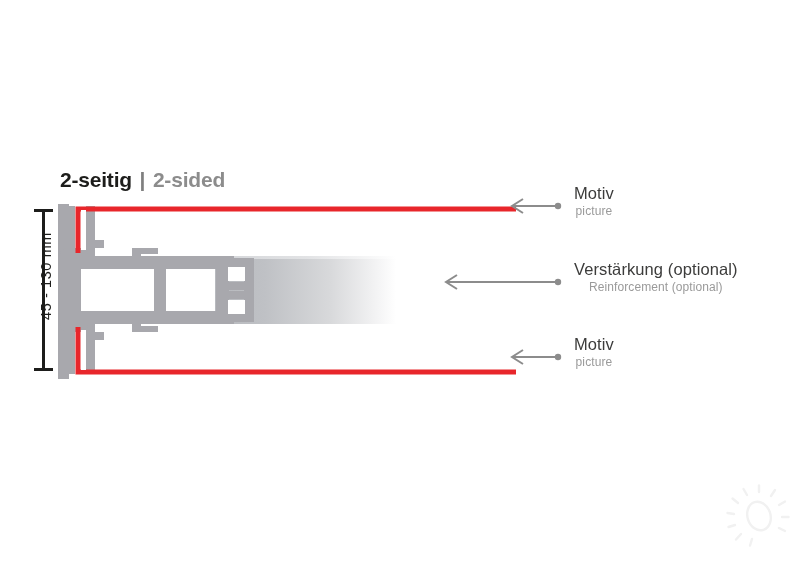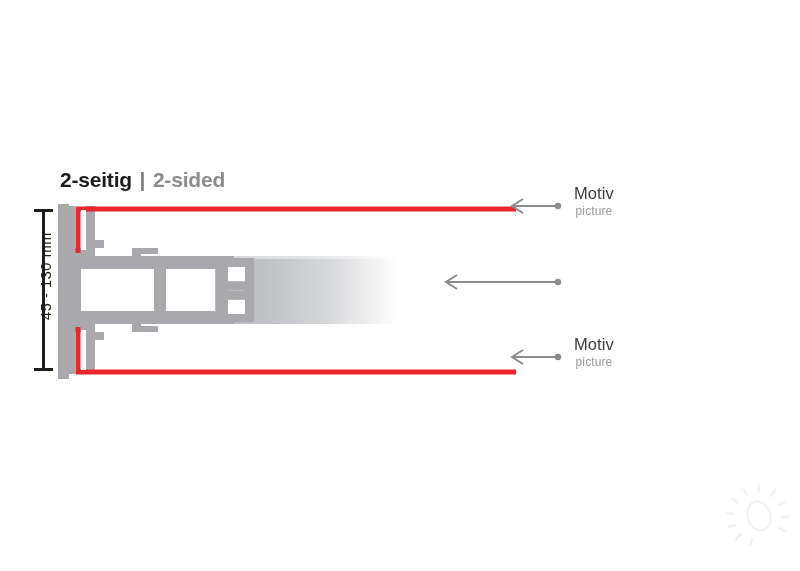--- a/index.html
+++ b/index.html
@@ -238,20 +238,22 @@
     </div>
   </div>
 
   <div class="callout" id="callout-reinforcement">
     <svg class="callout-arrow" width="126" height="20" viewBox="0 0 126 20">
       <path d="M17,3 L6,10 L17,17" fill="none" stroke="#8c8c8c" stroke-width="2"></path>
       <line x1="6" y1="10" x2="116" y2="10" stroke="#8c8c8c" stroke-width="2"></line>
       <circle cx="118" cy="10" r="3.2" fill="#8c8c8c"></circle>
     </svg>
     <div class="callout-text">
+      <div class="callout-de">Verstärkung  (optional)</div>
+      <div class="callout-en">Reinforcement (optional)</div>
     </div>
   </div>
 
   <div class="callout" id="callout-motiv-bottom">
     <svg class="callout-arrow" width="60" height="20" viewBox="0 0 60 20">
       <path d="M17,3 L6,10 L17,17" fill="none" stroke="#8c8c8c" stroke-width="2"></path>
       <line x1="6" y1="10" x2="50" y2="10" stroke="#8c8c8c" stroke-width="2"></line>
       <circle cx="52" cy="10" r="3.2" fill="#8c8c8c"></circle>
     </svg>
     <div class="callout-text">

